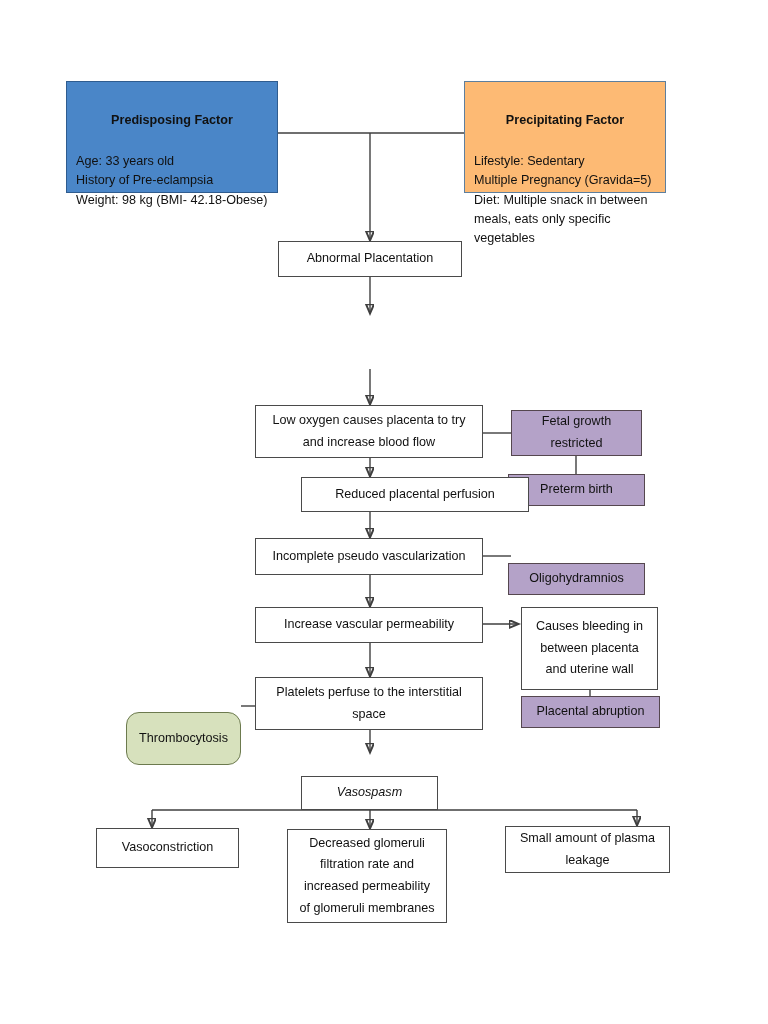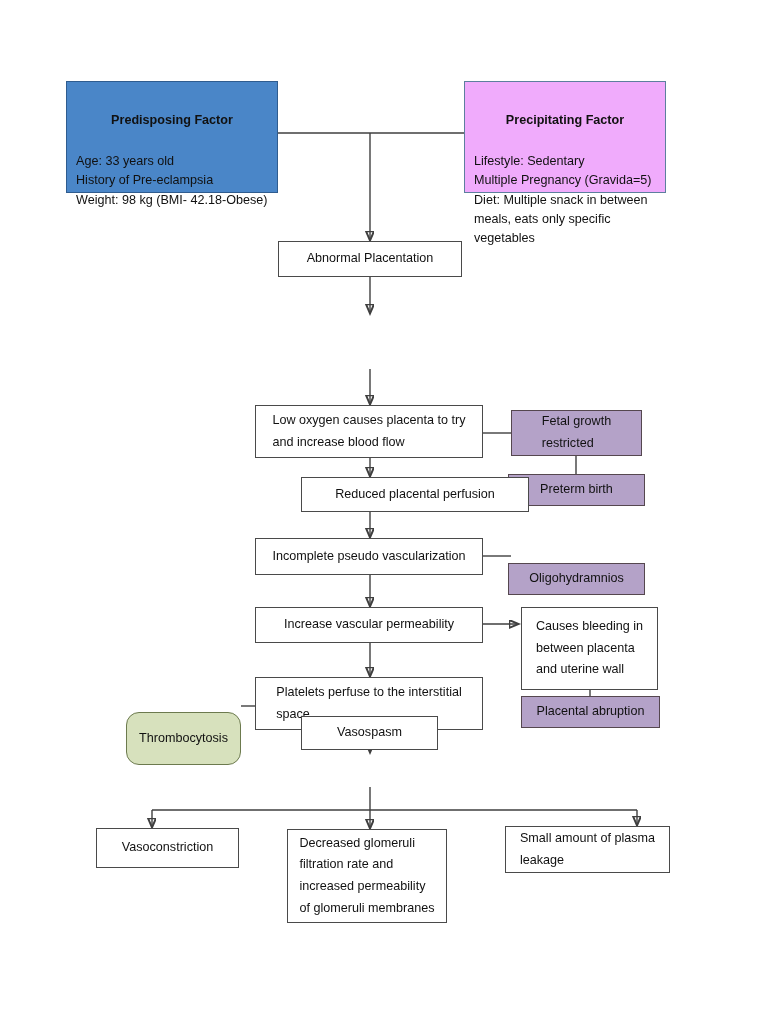--- a/index.html
+++ b/index.html
@@ -20,38 +20,39 @@
     left: 0; top: 0;
     width: 768px;
     height: 1024px;
   }
   .node {
     position: absolute;
     box-sizing: border-box;
     display: flex;
     align-items: center;
     justify-content: center;
+    text-align: center;
     font-size: 12.6px;
     line-height: 1.72;
     color: #111111;
     border: 1.3px solid #4a4a4a;
     background: #ffffff;
     padding: 2px 4px;
     white-space: pre-line;
   }
   .node.blue-dark {
     background: #4a86c8;
     border: 1.3px solid #2f5c8f;
     align-items: flex-start;
     justify-content: flex-start;
     text-align: left;
     padding: 7px 9px;
   }
   .node.blue-light {
-    background: #f0abfc;
+    background: #fdba74;
     border: 1.3px solid #5d7f9e;
     align-items: flex-start;
     justify-content: flex-start;
     text-align: left;
     padding: 7px 9px;
   }
   .node.purple {
     background: #b4a2c8;
     border: 1.3px solid #55474f;
   }
@@ -181,21 +182,21 @@
 between placenta
 and uterine wall</div>
 
   <div class="node purple" style="left:521px; top:696px; width:139px; height:32px;">Placental abruption</div>
 
   <div class="node green" style="left:126px; top:712px; width:115px; height:53px;border-radius:13px;">Thrombocytosis</div>
 
   <div class="node" style="left:255px; top:677px; width:228px; height:53px;">Platelets perfuse to the interstitial
 space</div>
 
-  <div class="node" style="left:301px; top:716px; width:137px; height:34px;">Vasospasm</div>
+  <div class="node" style="left:301px; top:776px; width:137px; height:34px;font-style:italic;">Vasospasm</div>
 
   <div class="node" style="left:96px; top:828px; width:143px; height:40px;">Vasoconstriction</div>
 
   <div class="node" style="left:287px; top:829px; width:160px; height:94px;">Decreased glomeruli
 filtration rate and
 increased permeability
 of glomeruli membranes</div>
 
   <div class="node" style="left:505px; top:826px; width:165px; height:47px;">Small amount of plasma
 leakage</div>

